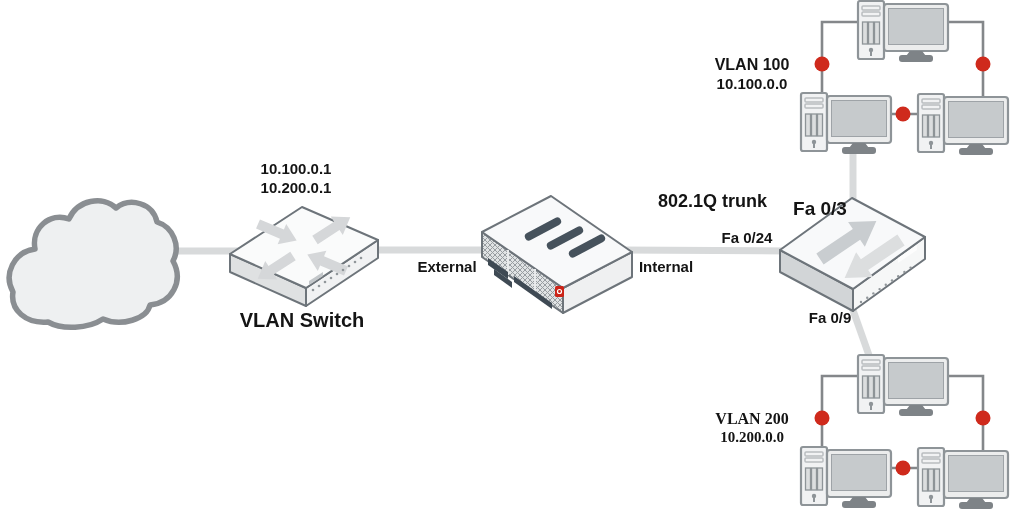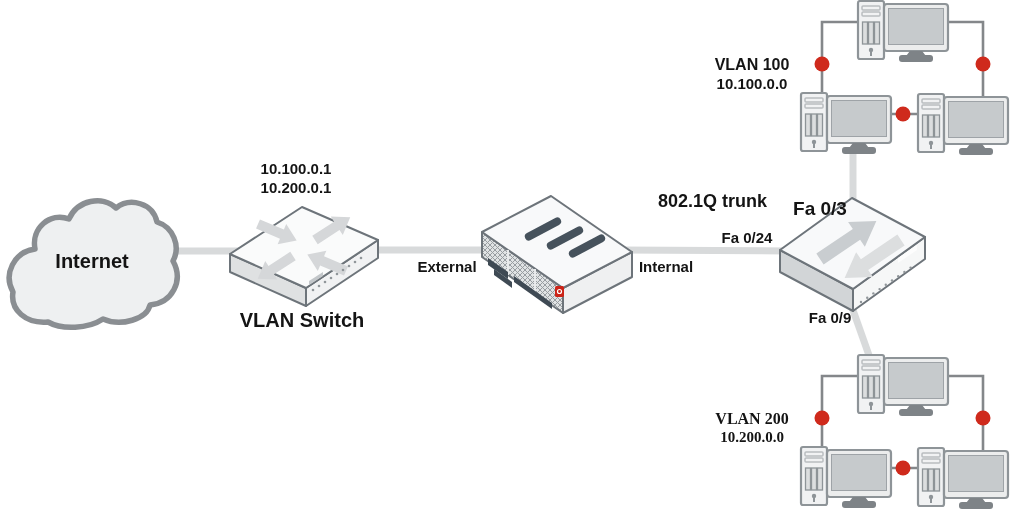--- a/index.html
+++ b/index.html
@@ -148,21 +148,20 @@
       <use href="#pc" x="917" y="93"></use>
     </g>
 
     <g>
       <use href="#pc" x="857" y="354"></use>
       <use href="#pc" x="800" y="446"></use>
       <use href="#pc" x="917" y="447"></use>
     </g>
   </svg>
 
-  <div class="lbl" style="left:37px;top:250px;width:110px;font-size:20px;">Internet</div>
 
   <div class="lbl" style="left:244px;top:160px;width:104px;font-size:15px;line-height:18.5px;">
     <div>10.100.0.1</div>
     <div>10.200.0.1</div>
   </div>
 
   <div class="lbl" style="left:233px;top:309px;width:138px;font-size:20px;">VLAN Switch</div>
 
   <div class="lbl" style="left:411px;top:258px;width:72px;font-size:15px;">External</div>
 

